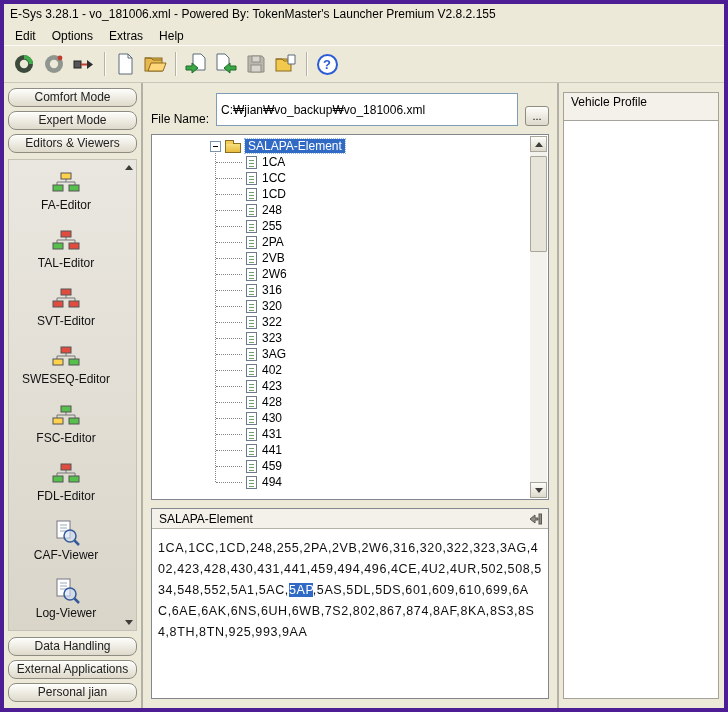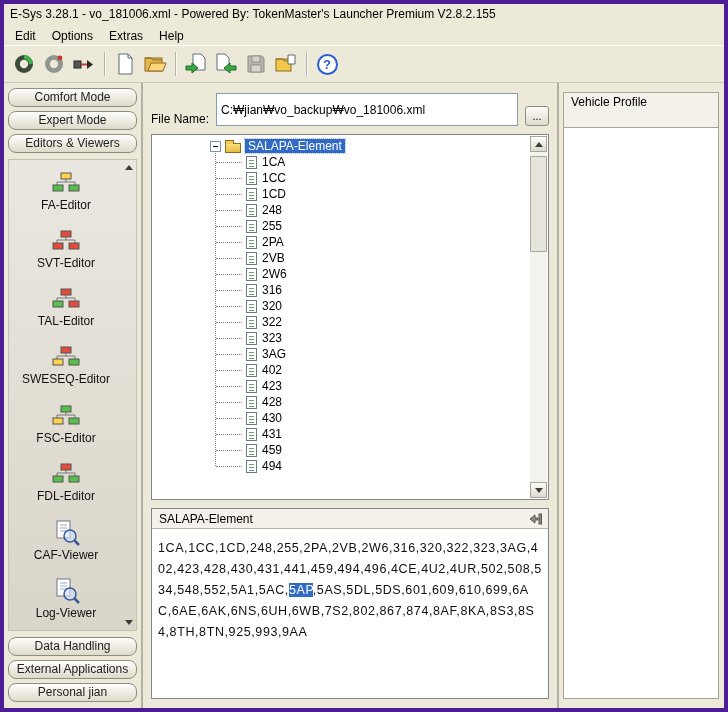--- a/index.html
+++ b/index.html
@@ -67,21 +67,21 @@
   .sthumb { position:absolute; top:4px; left:0; right:0; height:96px; background:#e7e4da; border:1px solid #a8a69b; border-radius:1px; }
 
   
   .bottom-panel { margin-top:8px; flex:1; min-height:0; border:1px solid #82878f; background:#fff; display:flex; flex-direction:column; }
   .bp-header { height:20px; flex:none; display:flex; align-items:center; justify-content:space-between; padding:0 5px 0 7px; border-bottom:1px solid #b5b2a8; background:#f3f1ea; font-size:12px; }
   .bp-text { flex:1; padding:9px 6px; font-size:12.5px; line-height:21px; letter-spacing:0.6px; word-break:break-all; color:#101010; overflow:hidden; }
   .hl { background:#316ac5; color:#fff; }
 
   
   .right-panel { width:165px; flex:none; display:flex; flex-direction:column; padding:9px 5px 9px 4px; }
-  .rp-header { height:36px; flex:none; line-height:18px; border:1px solid #a5a399; background:#f3f1ea; padding-left:7px; font-size:12px; }
+  .rp-header { height:29px; flex:none; line-height:18px; border:1px solid #a5a399; background:#f3f1ea; padding-left:7px; font-size:12px; }
   .rp-body { flex:1; background:#fff; border:1px solid #a5a399; border-top:none; }
 </style>
 </head>
 <body>
 
 <div class="app">
 
   <div class="titlebar">
     <span>E-Sys 3.28.1  - vo_181006.xml   - Powered By: TokenMaster's Launcher Premium V2.8.2.155</span>
   </div>
@@ -181,34 +181,34 @@
                 <rect x="1" y="14" width="10" height="6" fill="#57c04d" stroke="#555"></rect>
                 <rect x="17" y="14" width="10" height="6" fill="#57c04d" stroke="#555"></rect>
               </svg>
             <span class="elabel">FA-Editor</span>
           </div>
 
           <div class="editor-item">
             <svg width="28" height="26" viewBox="0 0 28 26">
                 <path d="M14 8 v3 M5 11 h18 M5 11 v3 M23 11 v3" stroke="#777" fill="none"></path>
                 <rect x="9" y="2" width="10" height="6" fill="#e24c3f" stroke="#555"></rect>
+                <rect x="1" y="14" width="10" height="6" fill="#57c04d" stroke="#555"></rect>
+                <rect x="17" y="14" width="10" height="6" fill="#e24c3f" stroke="#555"></rect>
+              </svg>
+            <span class="elabel">TAL-Editor</span>
+          </div>
+
+          <div class="editor-item">
+            <svg width="28" height="26" viewBox="0 0 28 26">
+                <path d="M14 8 v3 M5 11 h18 M5 11 v3 M23 11 v3" stroke="#777" fill="none"></path>
+                <rect x="9" y="2" width="10" height="6" fill="#e24c3f" stroke="#555"></rect>
                 <rect x="1" y="14" width="10" height="6" fill="#e24c3f" stroke="#555"></rect>
                 <rect x="17" y="14" width="10" height="6" fill="#e24c3f" stroke="#555"></rect>
               </svg>
             <span class="elabel">SVT-Editor</span>
-          </div>
-
-          <div class="editor-item">
-            <svg width="28" height="26" viewBox="0 0 28 26">
-                <path d="M14 8 v3 M5 11 h18 M5 11 v3 M23 11 v3" stroke="#777" fill="none"></path>
-                <rect x="9" y="2" width="10" height="6" fill="#e24c3f" stroke="#555"></rect>
-                <rect x="1" y="14" width="10" height="6" fill="#57c04d" stroke="#555"></rect>
-                <rect x="17" y="14" width="10" height="6" fill="#e24c3f" stroke="#555"></rect>
-              </svg>
-            <span class="elabel">TAL-Editor</span>
           </div>
 
           <div class="editor-item">
             <svg width="28" height="26" viewBox="0 0 28 26">
                 <path d="M14 8 v3 M5 11 h18 M5 11 v3 M23 11 v3" stroke="#777" fill="none"></path>
                 <rect x="9" y="2" width="10" height="6" fill="#e24c3f" stroke="#555"></rect>
                 <rect x="1" y="14" width="10" height="6" fill="#ffd24d" stroke="#555"></rect>
                 <rect x="17" y="14" width="10" height="6" fill="#57c04d" stroke="#555"></rect>
               </svg>
             <span class="elabel">SWESEQ-Editor</span>
@@ -354,20 +354,24 @@
                 <span class="doc"></span>
                 <span>428</span>
               </div>
             <div class="tree-row">
                 <span class="doc"></span>
                 <span>430</span>
               </div>
             <div class="tree-row">
                 <span class="doc"></span>
                 <span>431</span>
+              </div>
+            <div class="tree-row">
+                <span class="doc"></span>
+                <span>441</span>
               </div>
             <div class="tree-row">
                 <span class="doc"></span>
                 <span>459</span>
               </div>
             <div class="tree-row">
                 <span class="doc"></span>
                 <span>494</span>
               </div>
           </div>

